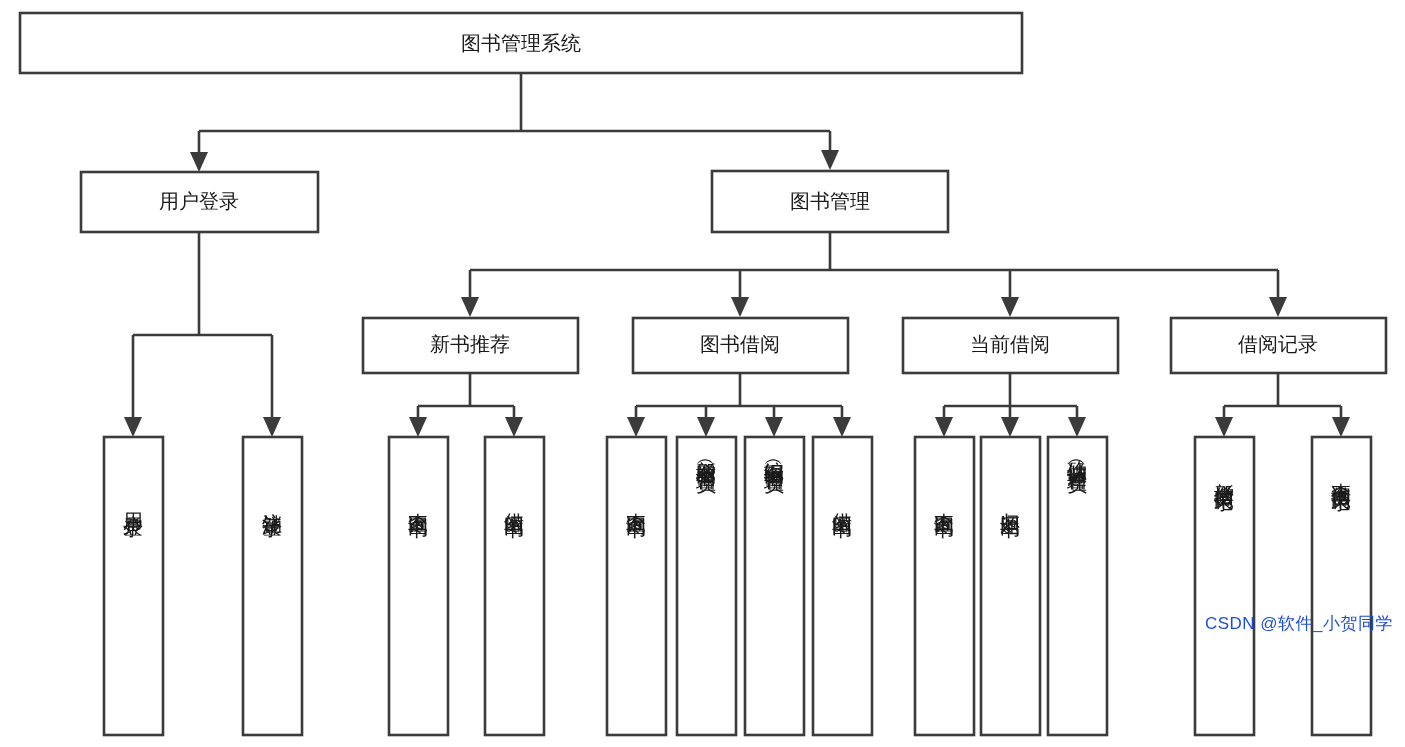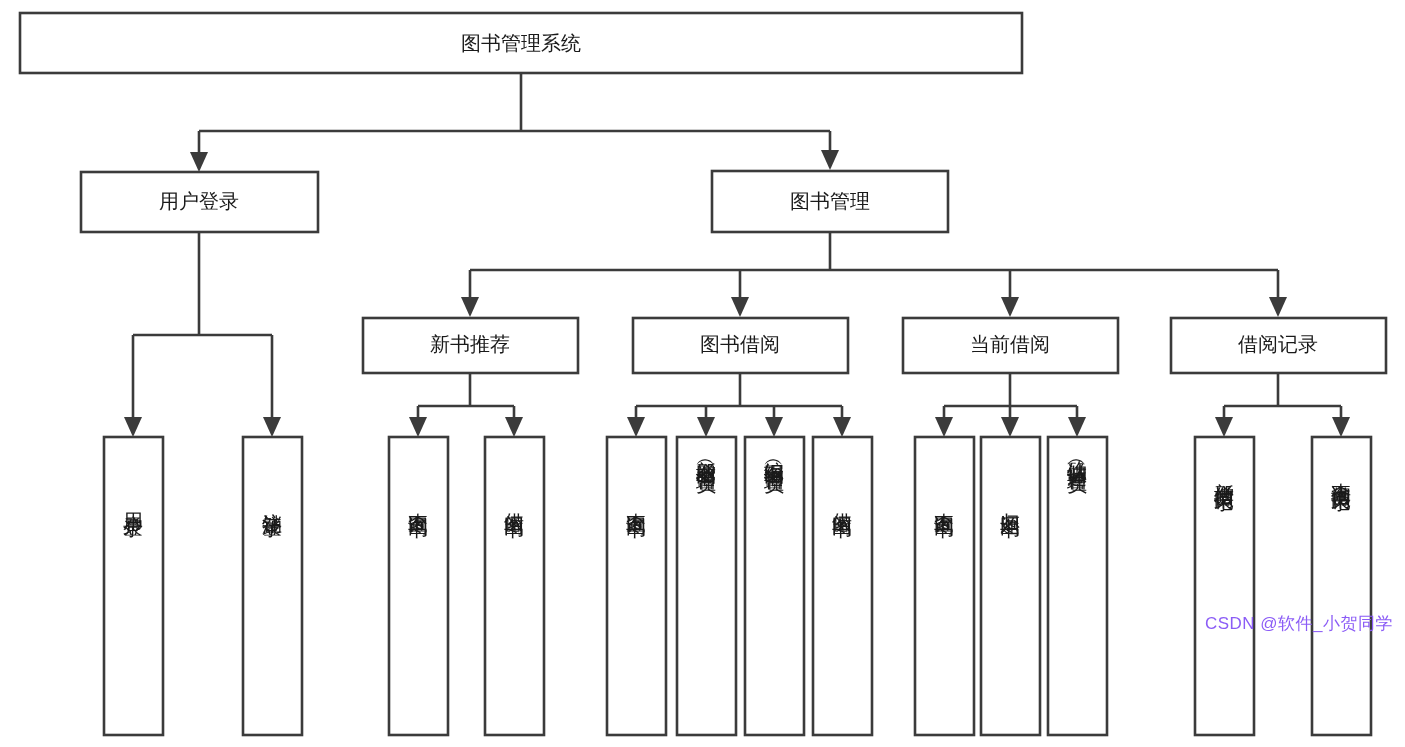--- a/index.html
+++ b/index.html
@@ -64,21 +64,21 @@
     align-items: flex-start;
     justify-content: center;
     pointer-events: none;
   }
   .watermark {
     position: absolute;
     right: 12px;
     bottom: 6px;
     font-family: "Liberation Sans", "DejaVu Sans", sans-serif;
     font-size: 17px;
-    color: #8b5cf6;
+    color: #1d4ed8;
     letter-spacing: 0.5px;
     white-space: nowrap;
   }
 </style>
 </head>
 <body>
 
 <div id="diagram-root">
 
   <svg class="flow" viewBox="0 0 1405 747">

